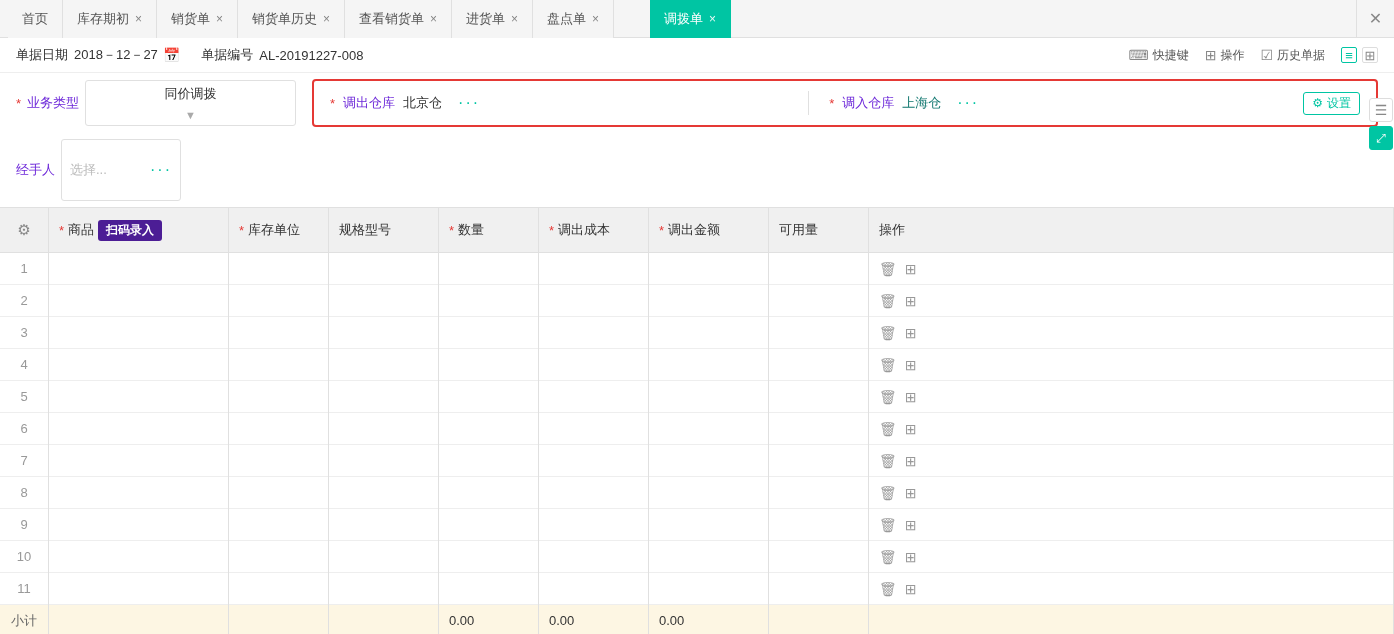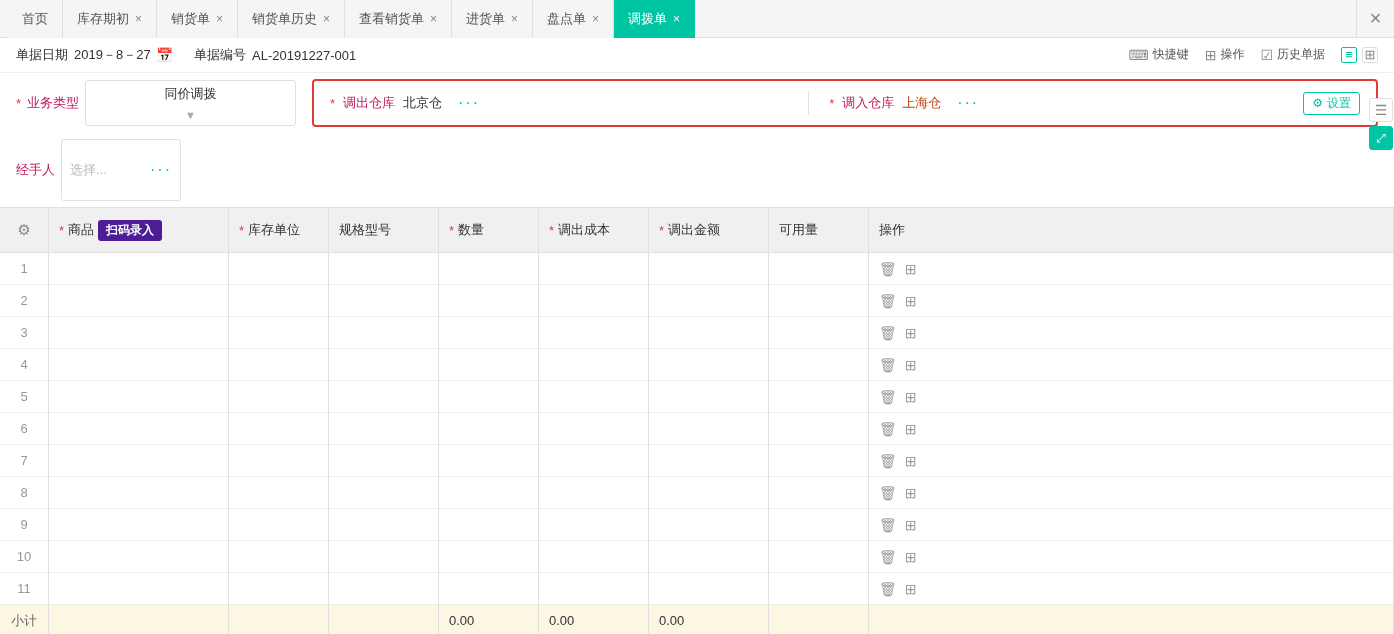--- a/index.html
+++ b/index.html
@@ -24,20 +24,21 @@
       font-size: 13px;
       color: #555;
       border-right: 1px solid #e0e0e0;
       white-space: nowrap;
       background: #f5f5f5;
     }
     .tab-item.active {
       background: #00c5a3;
       color: #fff;
       border-right: 1px solid #00c5a3;
+      margin-left: 36px;
     }
     .tab-item .close-btn {
       margin-left: 6px;
       font-size: 12px;
       color: inherit;
       opacity: 0.7;
       cursor: pointer;
     }
     .tab-item.active .close-btn { color: #fff; opacity: 0.9; }
     .window-close {
@@ -49,21 +50,21 @@
       justify-content: center;
       cursor: pointer;
       font-size: 16px;
       color: #888;
       border-left: 1px solid #e0e0e0;
     }
 
     
     .toolbar {
       display: flex;
-      align-items: flex-start;
+      align-items: center;
       padding: 8px 16px;
       border-bottom: 1px solid #eee;
       gap: 20px;
     }
     .toolbar-item {
       display: flex;
       align-items: center;
       gap: 6px;
       font-size: 13px;
     }
@@ -82,21 +83,21 @@
       cursor: pointer;
       font-size: 12px;
     }
     .toolbar-action-btn .icon { font-size: 14px; color: #888; }
     .btn-layout-active {
       display: flex; align-items: center; gap: 2px;
     }
     .layout-icon {
       width: 16px; height: 16px; display: inline-flex; align-items: center; justify-content: center; cursor: pointer;
     }
-    .field-label { color: #be185d; font-size: 13px; }
+    .field-label { color: #6d28d9; font-size: 13px; }
     .field-dropdown {
       display: flex;
       align-items: center;
       gap: 6px;
       cursor: pointer;
       flex-direction: column;
     }
     .dropdown-arrow { color: #aaa; font-size: 11px; }
     .field-dots { color: #00c5a3; font-size: 16px; cursor: pointer; letter-spacing: 2px; margin-left: 8px; }
 
@@ -310,26 +311,26 @@
   <div class="tab-item active">
     <span>调拨单</span>
     <span class="close-btn">×</span>
   </div>
   <div class="window-close">✕</div>
 </div>
 
 <div class="toolbar">
   <div class="toolbar-item">
     <span class="field-label">单据日期</span>
-    <span>2019－8－27</span>
+    <span>2018－12－27</span>
     <span class="calendar-icon">📅</span>
   </div>
   <div class="toolbar-item">
     <span class="field-label">单据编号</span>
-    <span>AL-20191227-001</span>
+    <span>AL-20191227-008</span>
   </div>
   <div class="toolbar-actions">
     <div class="toolbar-action-btn">
       <span class="icon">⌨</span>
       <span>快捷键</span>
     </div>
     <div class="toolbar-action-btn">
       <span class="icon">⊞</span>
       <span>操作</span>
     </div>
@@ -361,21 +362,21 @@
       <span style="color:#e53935;">*</span>
       <span class="field-label">调出仓库</span>
       <span style="font-weight:500; color:#333;">北京仓</span>
       <span class="field-dots">···</span>
     </div>
     <div class="warehouse-divider"></div>
 
     <div class="warehouse-field">
       <span style="color:#e53935;">*</span>
       <span class="field-label">调入仓库</span>
-      <span style="font-weight:500; color:#c2410c;">上海仓</span>
+      <span style="font-weight:500; color:#0f766e;">上海仓</span>
       <span class="field-dots">···</span>
     </div>
 
     <div class="settings-btn">
       <span>⚙</span>
       <span>设置</span>
     </div>
   </div>
 </div>
 

